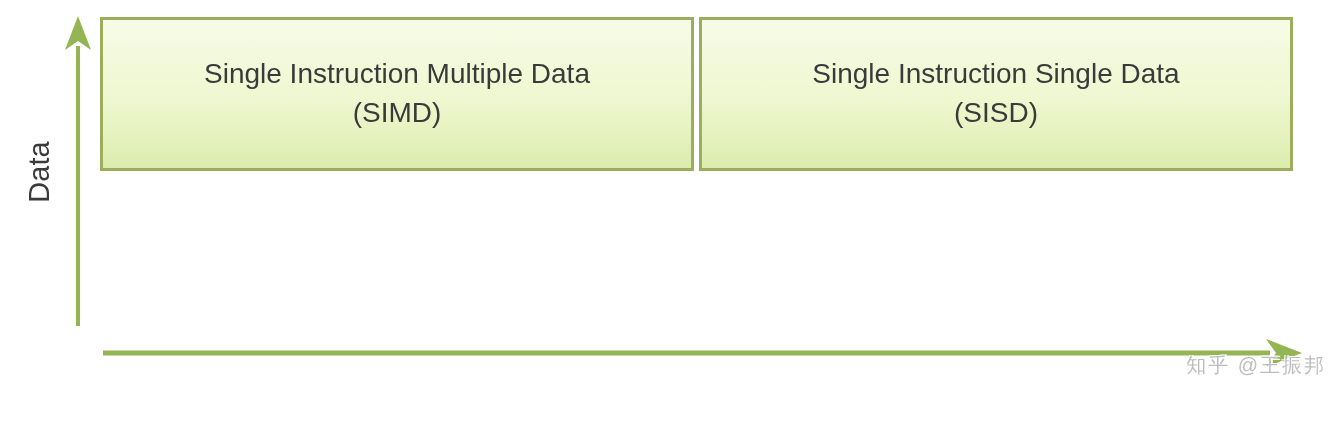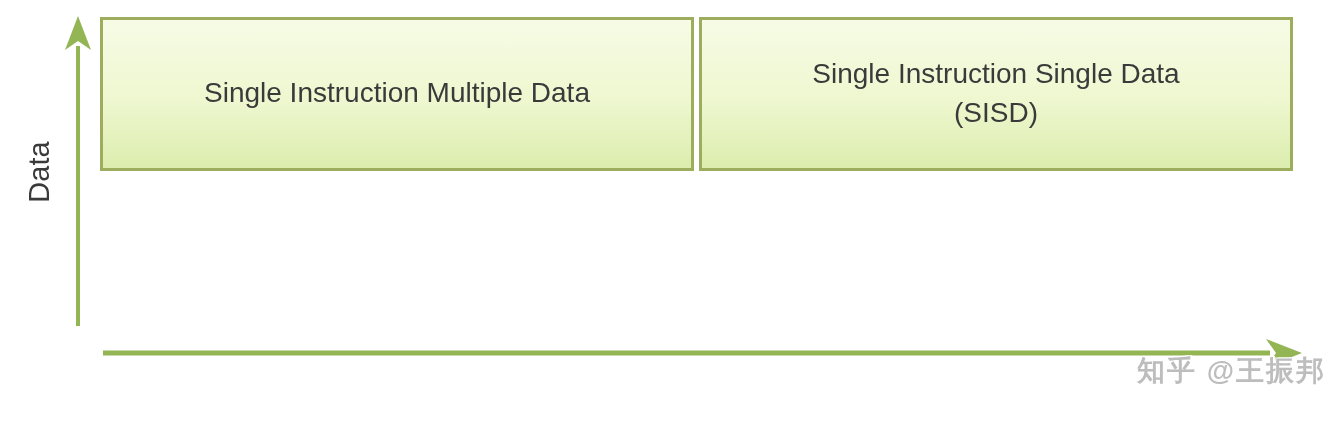--- a/index.html
+++ b/index.html
@@ -64,49 +64,49 @@
   .x-label {
     left: 697px;
     top: 396px;
     transform: translate(-50%, -50%);
   }
   .watermark {
     position: absolute;
     right: 16px;
     top: 352px;
     z-index: 4;
-    font-size: 28px;
+    font-size: 20px;
     letter-spacing: 2px;
     color: #bdbdbd;
     text-shadow:
       -1px -1px 0 #ffffff,
        2px  2px 0 #ffffff,
        2px -1px 0 #ffffff,
       -1px  2px 0 #ffffff;
     white-space: nowrap;
-    font-weight: bold;
   }
 </style>
 </head>
 <body>
 
 <div class="canvas">
 
   <svg class="axes-svg" viewBox="0 0 1342 426" xmlns="http://www.w3.org/2000/svg">
 
     <line x1="78" y1="326" x2="78" y2="46" stroke-width="4" stroke="#93b554"></line>
     <polygon points="78,16 91,50 78,41 65,50" fill="#93b554"></polygon>
 
     <line x1="103" y1="353" x2="1270" y2="353" stroke-width="5" stroke="#93b554"></line>
     <polygon points="1302,353 1266,339 1276,353 1266,367" fill="#93b554"></polygon>
   </svg>
 
   <div class="grid">
     <div class="cell">
       <div>Single Instruction Multiple Data</div>
+      <div>(SIMD)</div>
     </div>
     <div class="cell">
       <div>Single Instruction Single Data</div>
       <div>(SISD)</div>
     </div>
   </div>
 
   <div class="axis-label y-label">Data</div>
 
   <div class="watermark">知乎 @王振邦</div>

